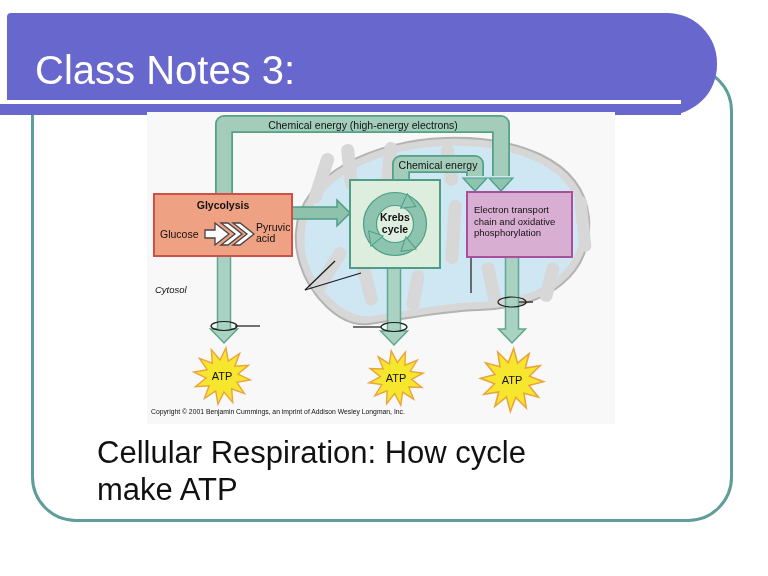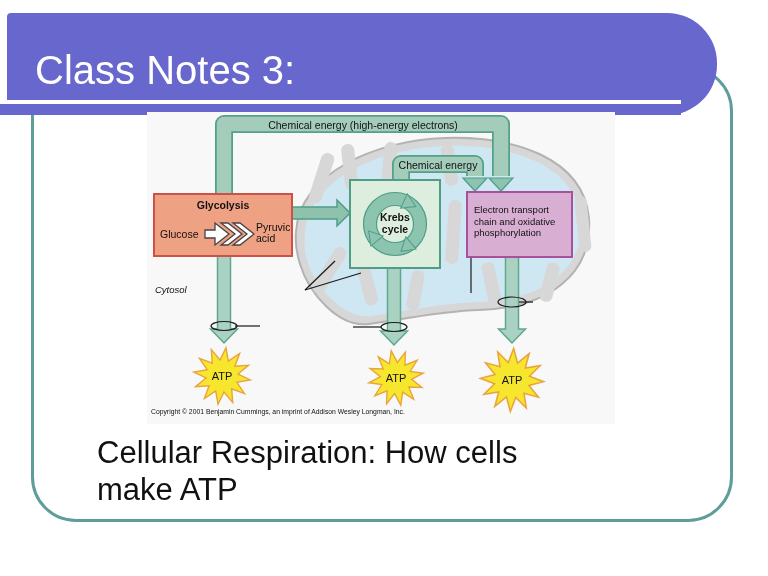--- a/index.html
+++ b/index.html
@@ -147,13 +147,13 @@
   <text class="italic" x="8" y="181" font-size="9.5">Cytosol</text>
 
   <text x="75" y="268" font-size="11" text-anchor="middle">ATP</text>
   <text x="249" y="270" font-size="11" text-anchor="middle">ATP</text>
   <text x="365" y="272" font-size="11" text-anchor="middle">ATP</text>
 
   <text x="4" y="302" font-size="6.8" fill="#333333">Copyright © 2001 Benjamin Cummings, an imprint of Addison Wesley Longman, Inc.</text>
 </svg>
 </div>
 
-<div class="caption">Cellular Respiration: How cells make ATP</div>
+<div class="caption">Cellular Respiration: How cycle make ATP</div>
 
 </body></html>

